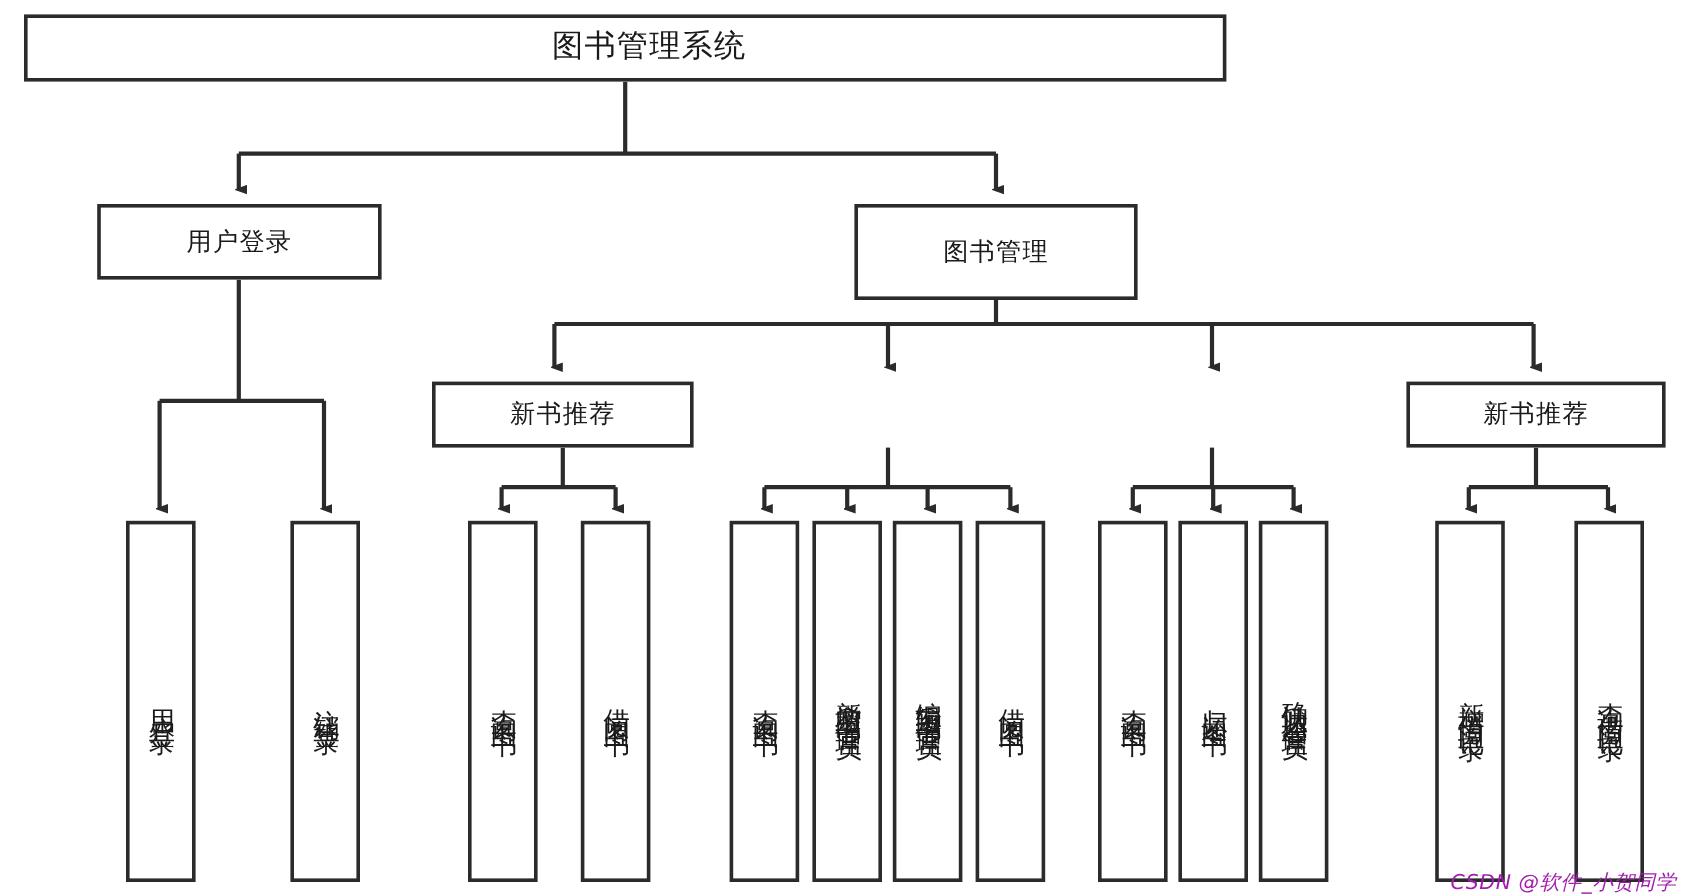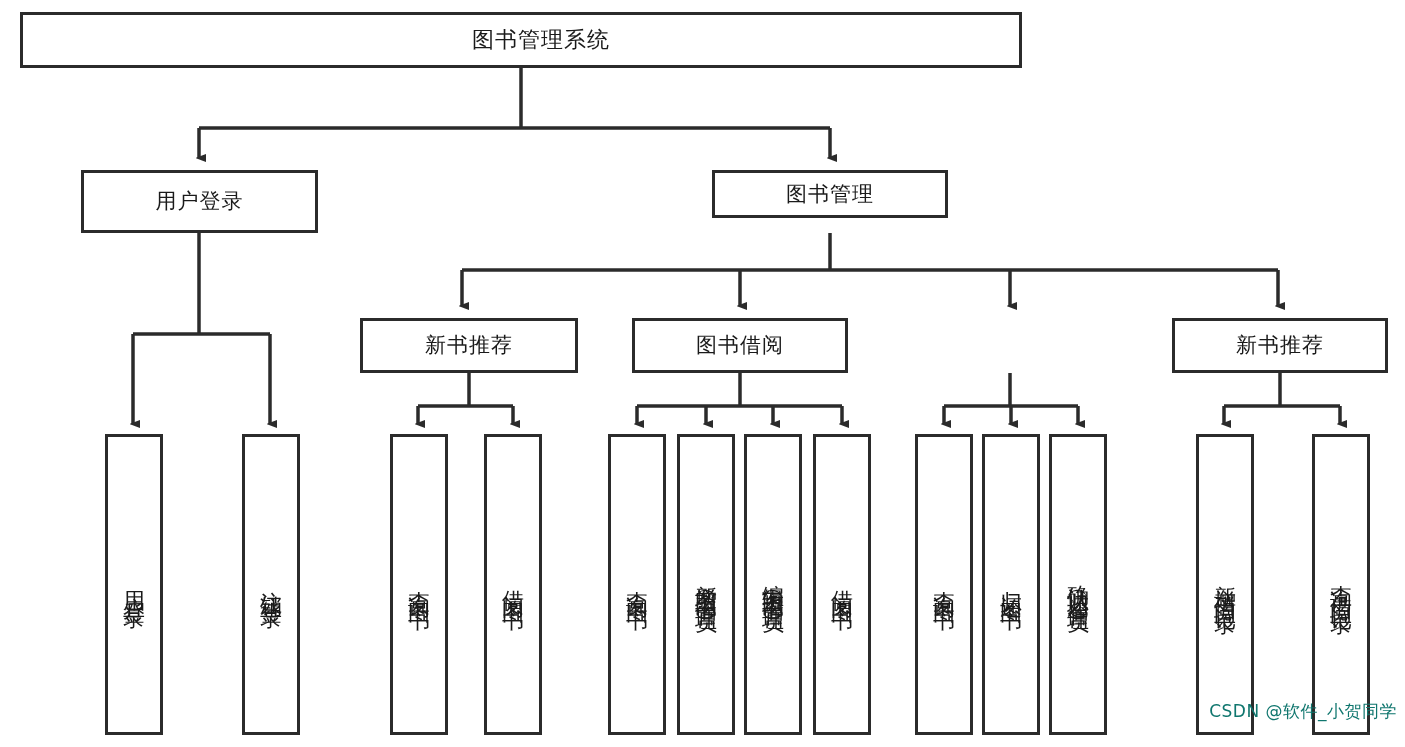--- a/index.html
+++ b/index.html
@@ -24,21 +24,21 @@
     align-items: center;
     justify-content: center;
     color: #1a1a1a;
   }
   .node .label {
     font-size: 21px;
     line-height: 1.15;
     letter-spacing: 1px;
     white-space: nowrap;
   }
-  .node.root .label { font-size: 22px; margin-left: 40px; }
+  .node.root .label { font-size: 26px; margin-left: 40px; }
   .node.leaf {
     align-items: center;
     justify-content: center;
   }
   .node.leaf .label {
     writing-mode: vertical-rl;
     text-orientation: upright;
     font-size: 22px;
     letter-spacing: 6px;
     line-height: 1;
@@ -51,25 +51,26 @@
     position: absolute;
     left: 0;
     top: 0;
     width: 1405px;
     height: 747px;
     pointer-events: none;
   }
   .watermark {
     position: absolute;
     right: 8px;
-    bottom: 24px;
+    bottom: 0;
     font-size: 17px;
-    color: #0f766e;
+    color: #a21caf;
     white-space: nowrap;
     letter-spacing: 0.5px;
+    font-style: italic;
   }
 </style>
 </head>
 <body>
 
 <div id="canvas">
 
   <svg class="wires" viewBox="0 0 1405 747">
     <defs>
       <marker id="arrow" markerWidth="10" markerHeight="10" refX="4" refY="7" orient="auto" markerUnits="userSpaceOnUse">
@@ -120,29 +121,26 @@
     </g>
   </svg>
 
   <div class="node root" style="left:20px; top:12px; width:1002px; height:56px;">
     <span class="label">图书管理系统</span>
   </div>
 
   <div class="node" style="left:81px; top:170px; width:237px; height:63px;">
     <span class="label">用户登录</span>
   </div>
-  <div class="node" style="left:712px; top:170px; width:236px; height:48px;">
+  <div class="node" style="left:712px; top:170px; width:236px; height:80px;">
     <span class="label">图书管理</span>
   </div>
 
   <div class="node" style="left:360px; top:318px; width:218px; height:55px;justify-content:center;">
     <span class="label">新书推荐</span>
-  </div>
-  <div class="node" style="left:632px; top:318px; width:216px; height:55px;">
-    <span class="label">图书借阅</span>
   </div>
   <div class="node" style="left:1172px; top:318px; width:216px; height:55px;">
     <span class="label">新书推荐</span>
   </div>
 
   <div class="node leaf" style="left:105px; top:434px; width:58px; height:301px;">
     <span class="label">用户登录</span>
   </div>
   <div class="node leaf" style="left:242px; top:434px; width:58px; height:301px;">
     <span class="label">注销登录</span>

